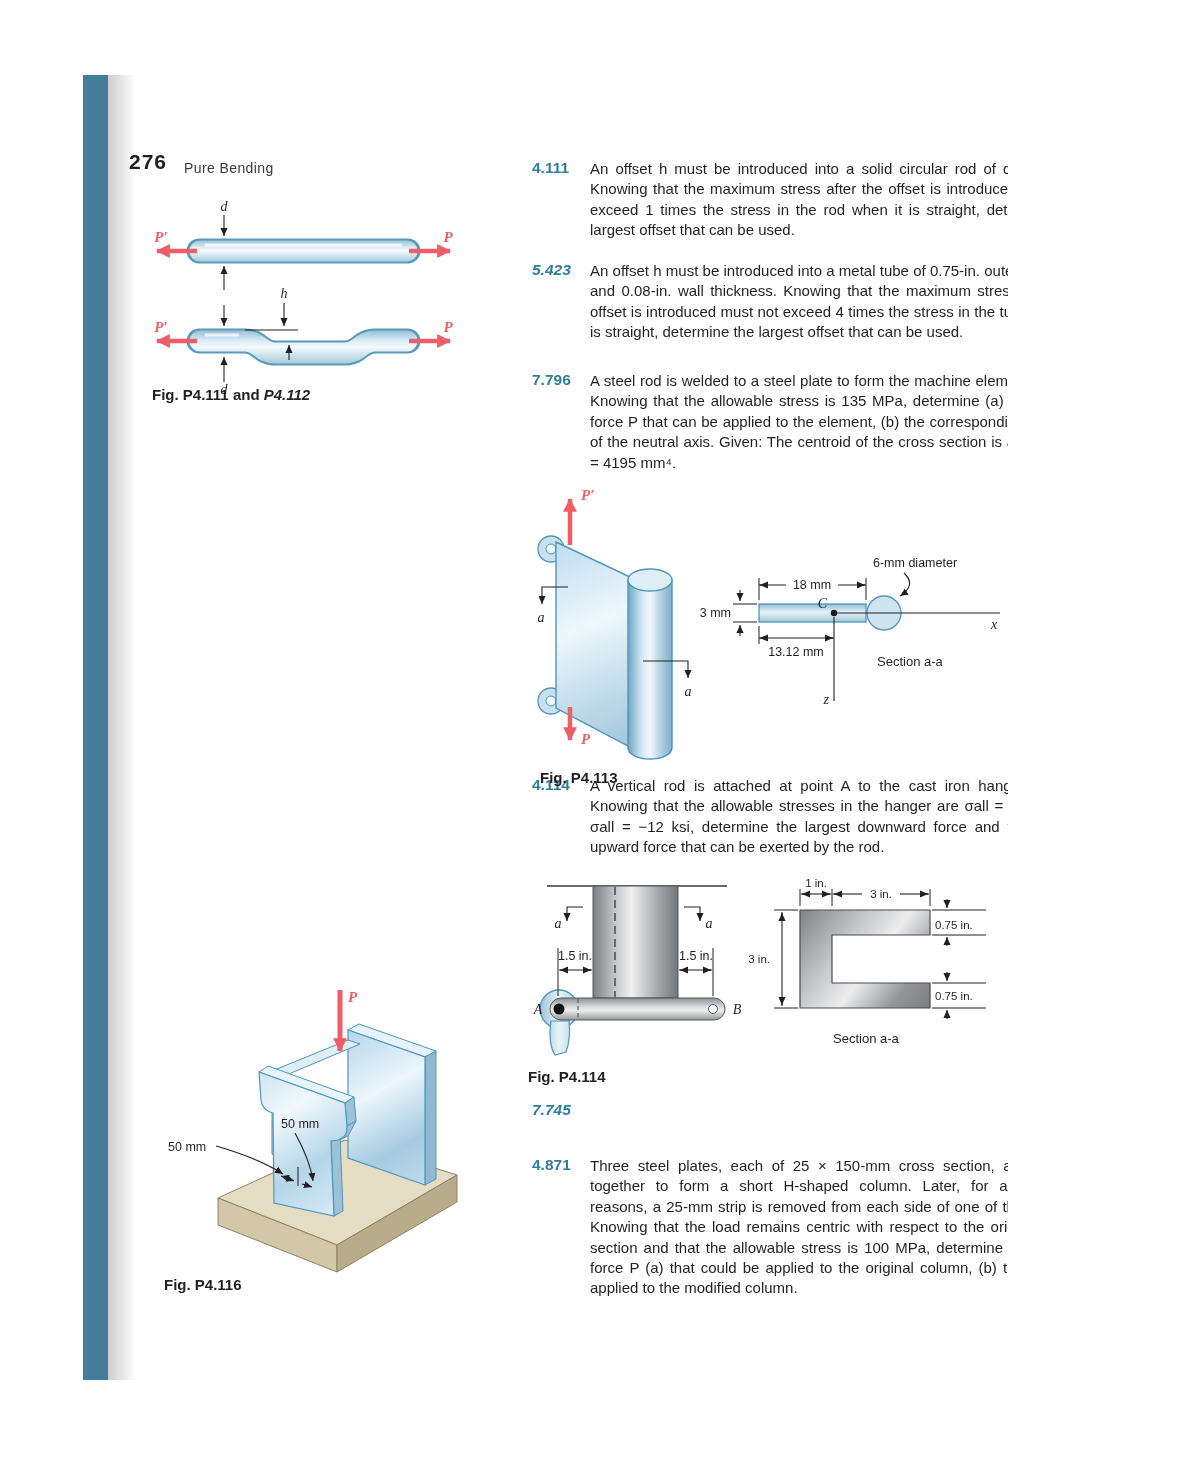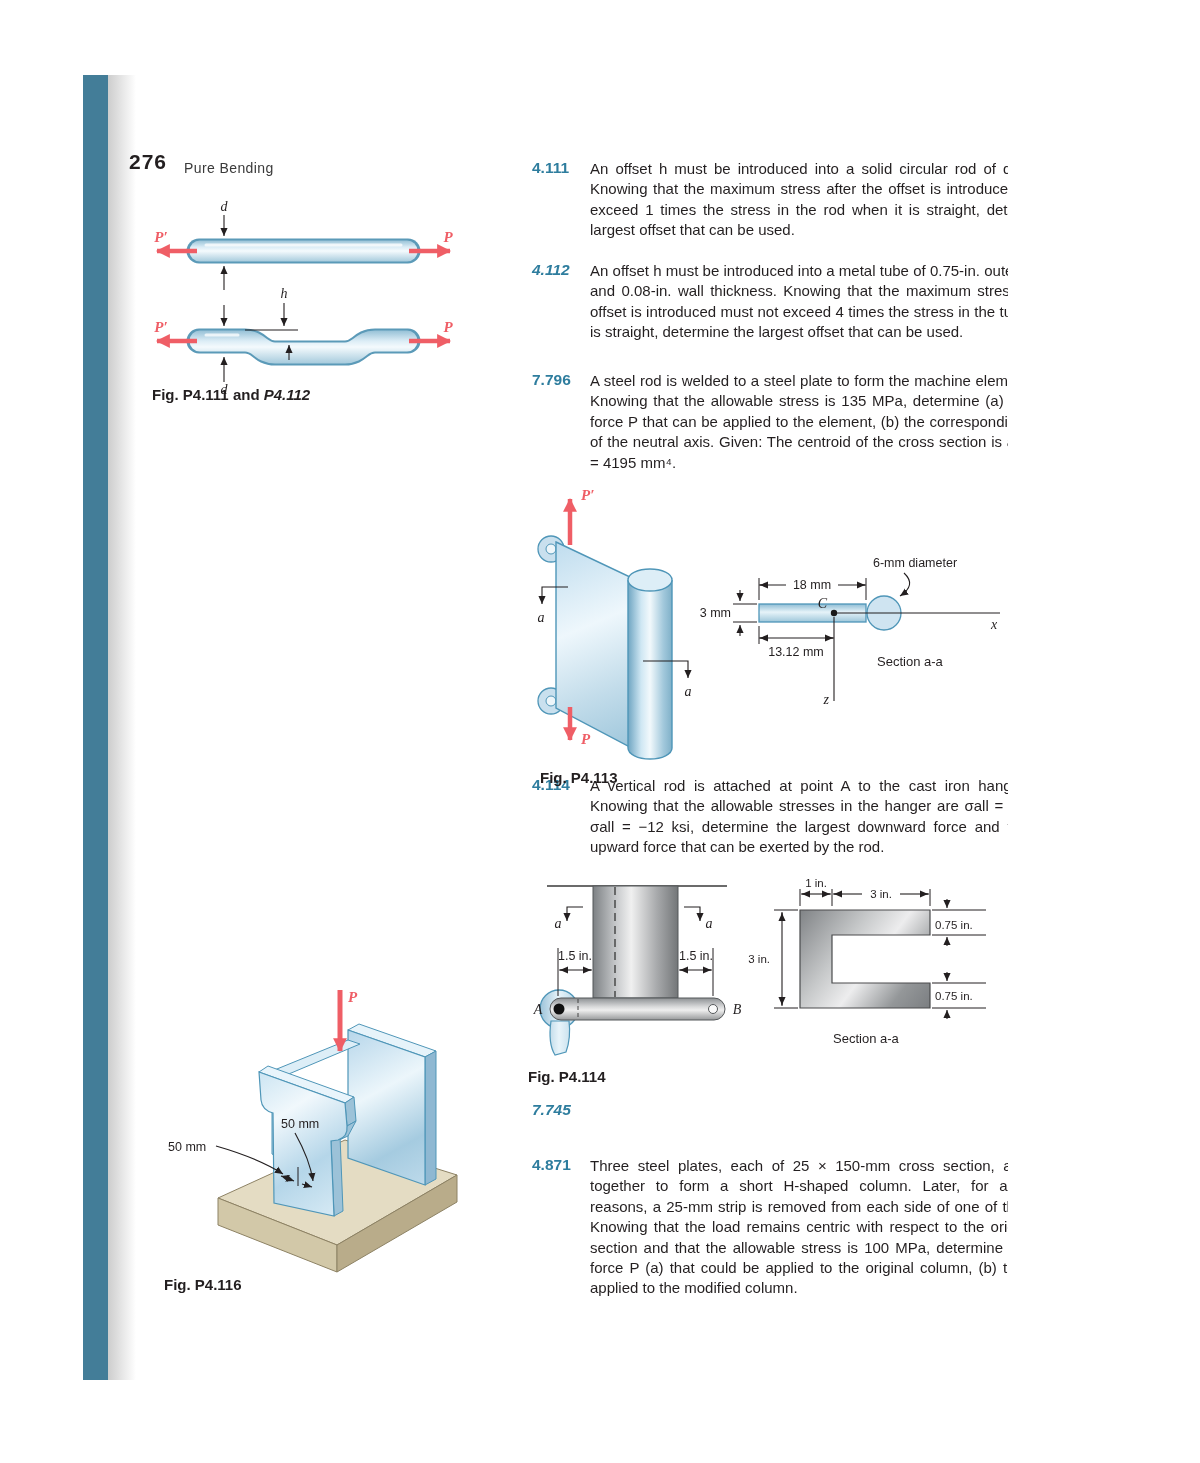--- a/index.html
+++ b/index.html
@@ -148,21 +148,21 @@
   </svg>
   <div class="caption" style="left:152px;top:386px">
     <span>Fig. P4.111 and </span><span class="cap-italic">P4.112</span>
   </div>
 
   <div class="problem" style="top:159px">
     <span class="pnum">4.111</span>
     <div class="ptext">An offset h must be introduced into a solid circular rod of diameter d. Knowing that the maximum stress after the offset is introduced must not exceed 1 times the stress in the rod when it is straight, determine the largest offset that can be used.</div>
   </div>
   <div class="problem" style="top:261px">
-    <span class="pnum it">4.112</span>
+    <span class="pnum it">5.423</span>
     <div class="ptext">An offset h must be introduced into a metal tube of 0.75-in. outer diameter and 0.08-in. wall thickness. Knowing that the maximum stress after the offset is introduced must not exceed 4 times the stress in the tube when it is straight, determine the largest offset that can be used.</div>
   </div>
   <div class="problem" style="top:371px">
     <span class="pnum">7.796</span>
     <div class="ptext">A steel rod is welded to a steel plate to form the machine element shown. Knowing that the allowable stress is 135 MPa, determine (a) the largest force P that can be applied to the element, (b) the corresponding location of the neutral axis. Given: The centroid of the cross section is at C and Iz = 4195 mm⁴.</div>
   </div>
   <div class="problem" style="top:776px">
     <span class="pnum">4.114</span>
     <div class="ptext">A vertical rod is attached at point A to the cast iron hanger shown. Knowing that the allowable stresses in the hanger are σall = +5 ksi and σall = −12 ksi, determine the largest downward force and the largest upward force that can be exerted by the rod.</div>
   </div>

